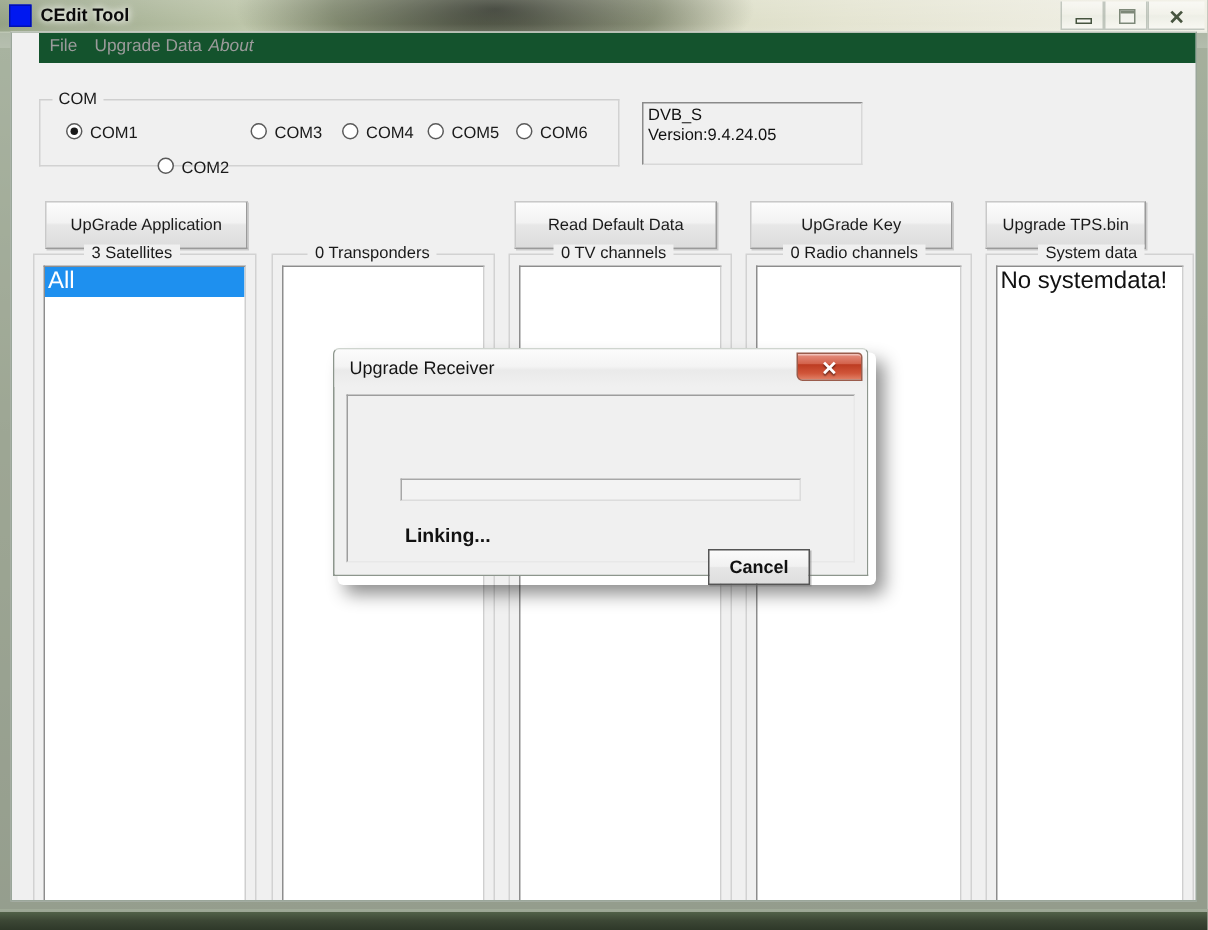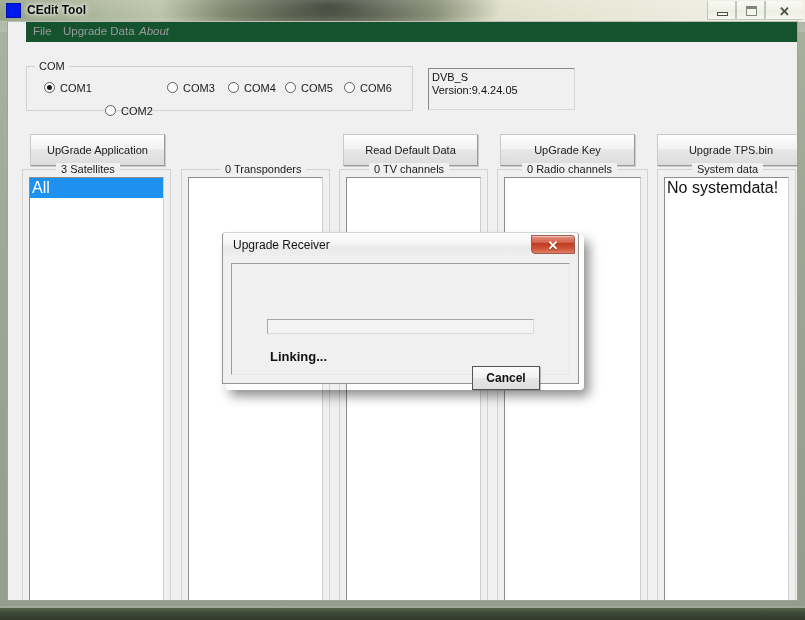--- a/index.html
+++ b/index.html
@@ -254,21 +254,21 @@
     display: flex;
     align-items: center;
     justify-content: center;
     cursor: default;
     box-shadow: 1px 1px 0 rgba(120,120,120,0.30);
   }
   #tbtn-0 { left: 22px;  width: 135px; }
   #tbtn-1 { left: 178px; width: 135px; }
   #tbtn-2 { left: 335px; width: 135px; }
   #tbtn-3 { left: 492px; width: 135px; }
-  #tbtn-4 { left: 649px; width: 148px; }
+  #tbtn-4 { left: 649px; width: 107px; }
 
   
   .listgrp {
     position: absolute;
     top: 147px;
     height: 455px;
     box-sizing: border-box;
     border: 1px solid #d2d2d2;
   }
   .listgrp .gb-label {
@@ -303,21 +303,21 @@
     color: #ffffff;
   }
 
   #lg-sat   { left: 14px;  width: 149px; }
   #lg-tp    { left: 173px; width: 149px; }
   #lg-tv    { left: 331px; width: 149px; }
   #lg-radio { left: 489px; width: 151px; }
   #lg-sys   { left: 649px; width: 139px; }
 
   #lg-sat .gb-label   { left: 33px; }
-  #lg-tp .gb-label    { left: 38px; }
+  #lg-tp .gb-label    { left: 23px; }
   #lg-tv .gb-label    { left: 29px; }
   #lg-radio .gb-label { left: 24px; }
   #lg-sys .gb-label   { left: 34px; }
 
   
   #dlg-shadow {
     position: absolute;
     left: 225px; top: 235px;
     width: 359px; height: 155px;
     box-shadow: 5px 6px 12px rgba(0,0,0,0.45);

